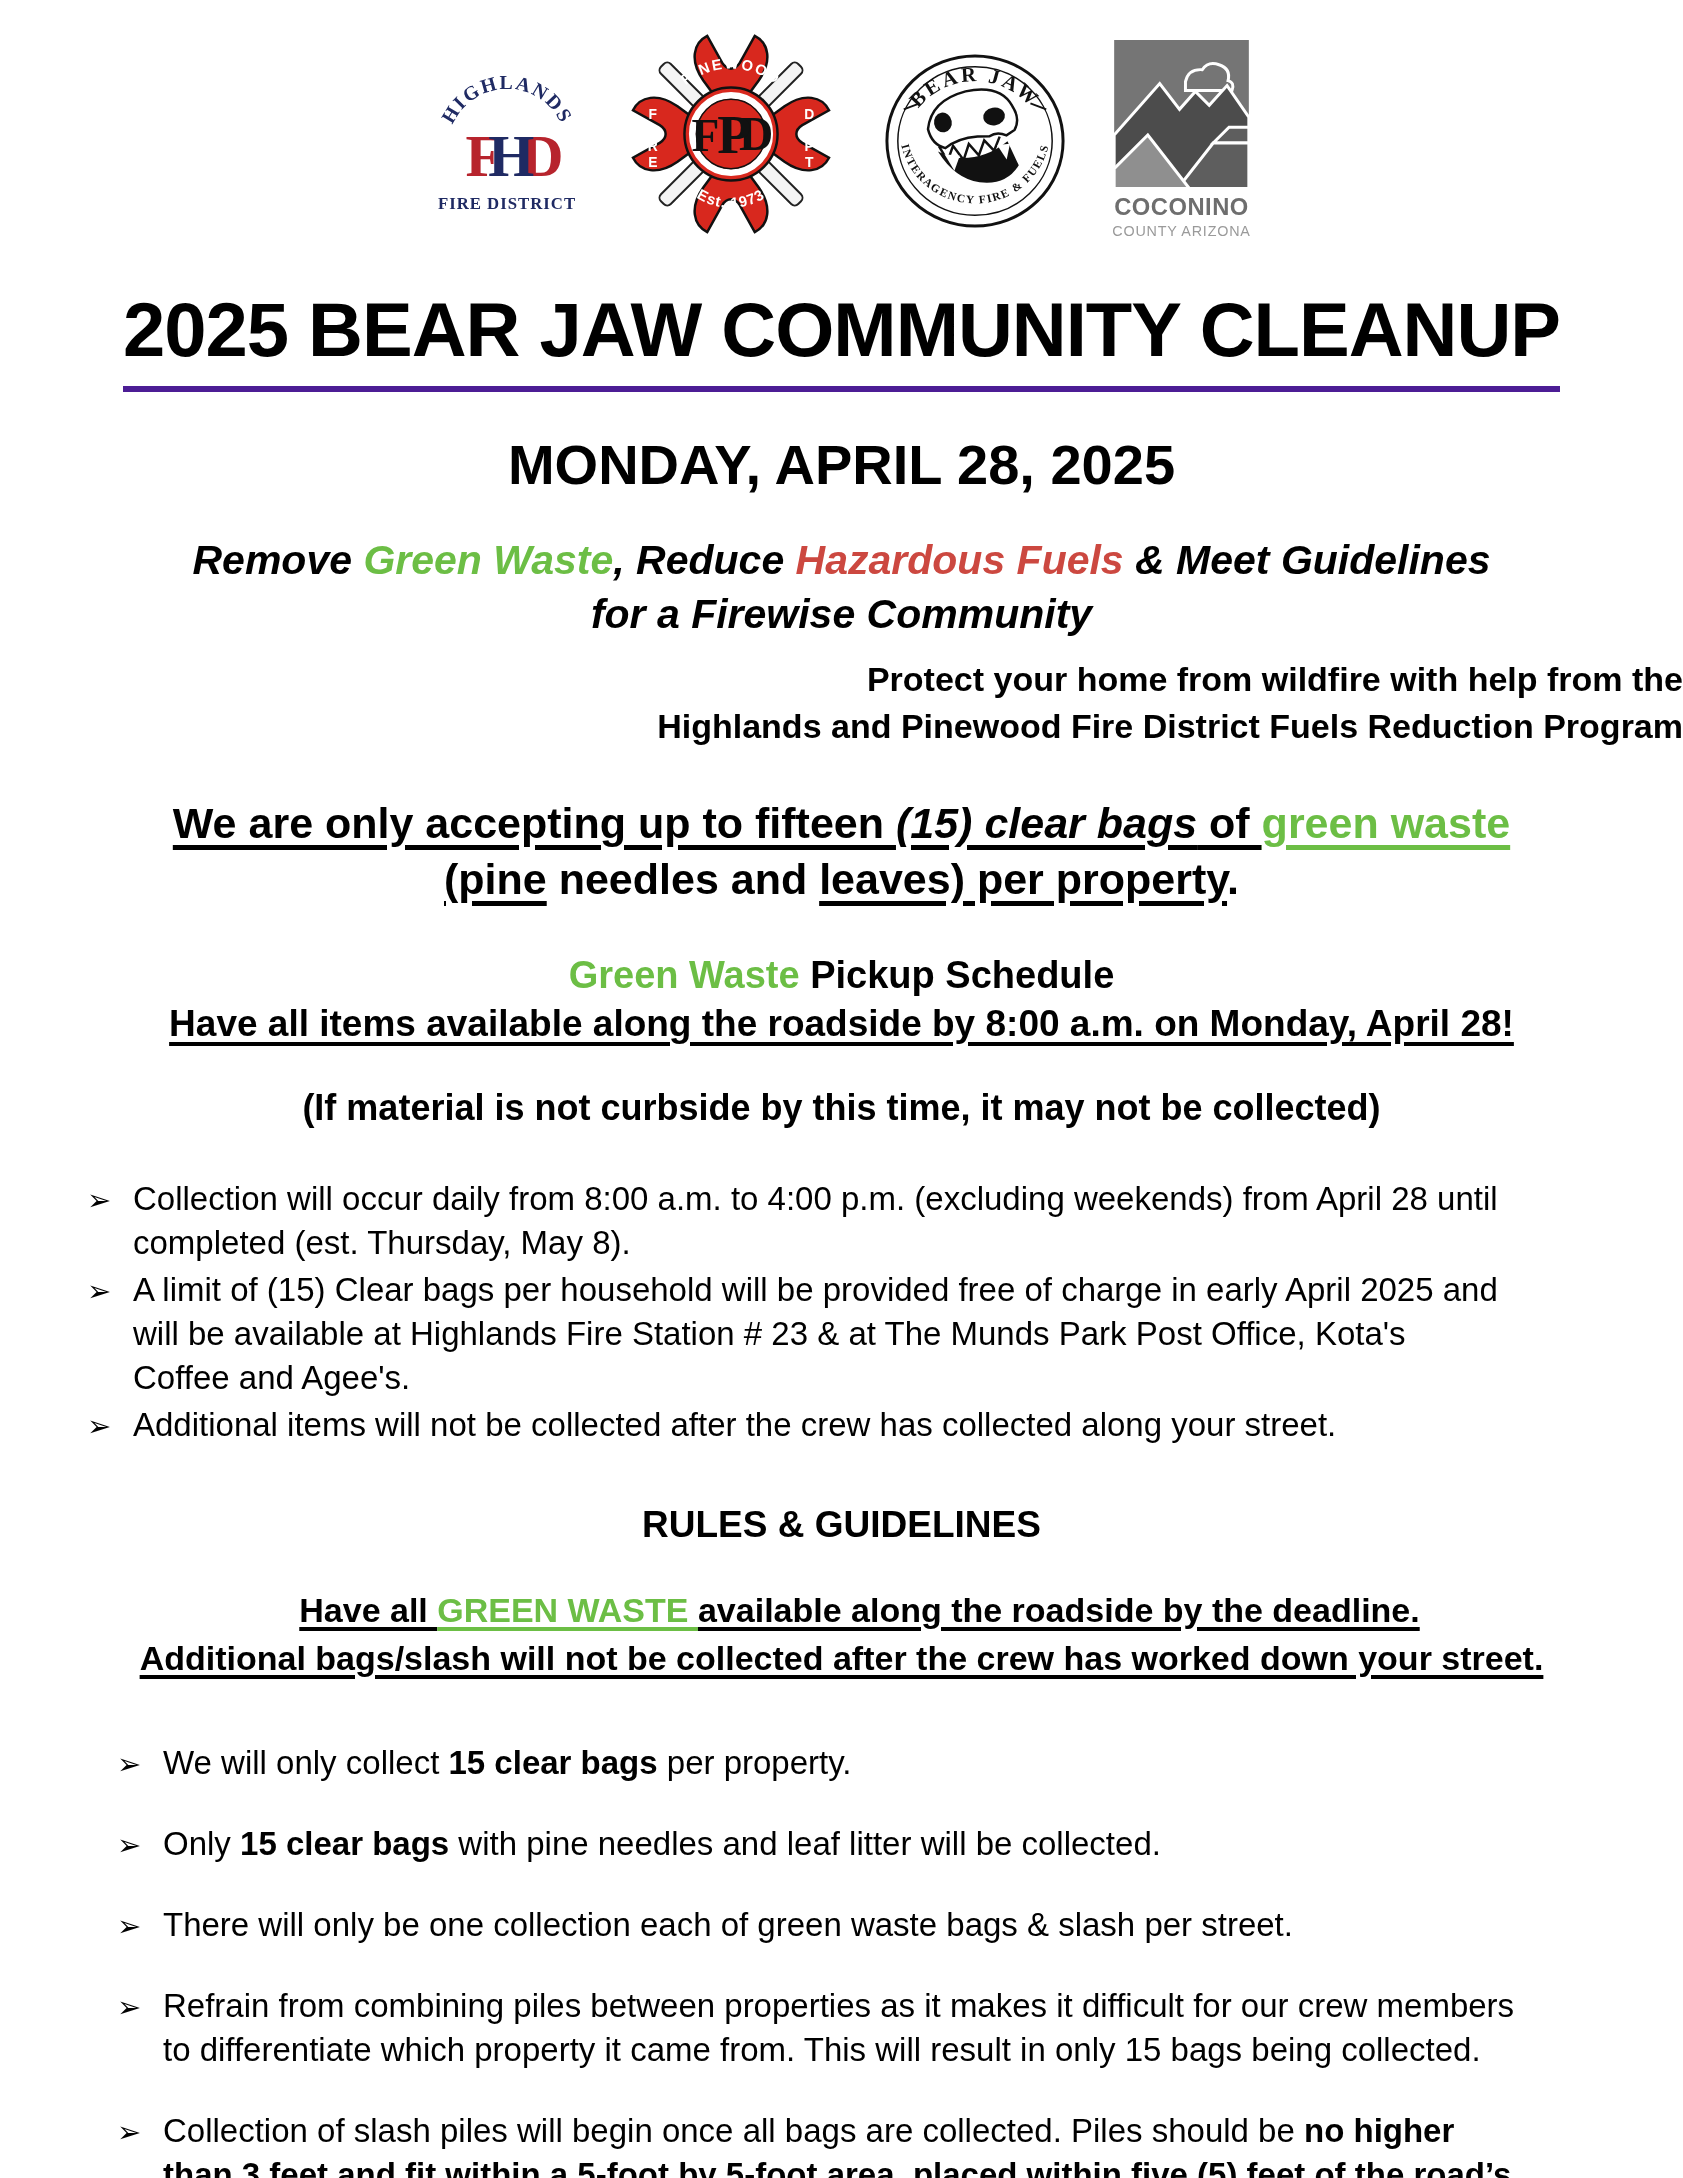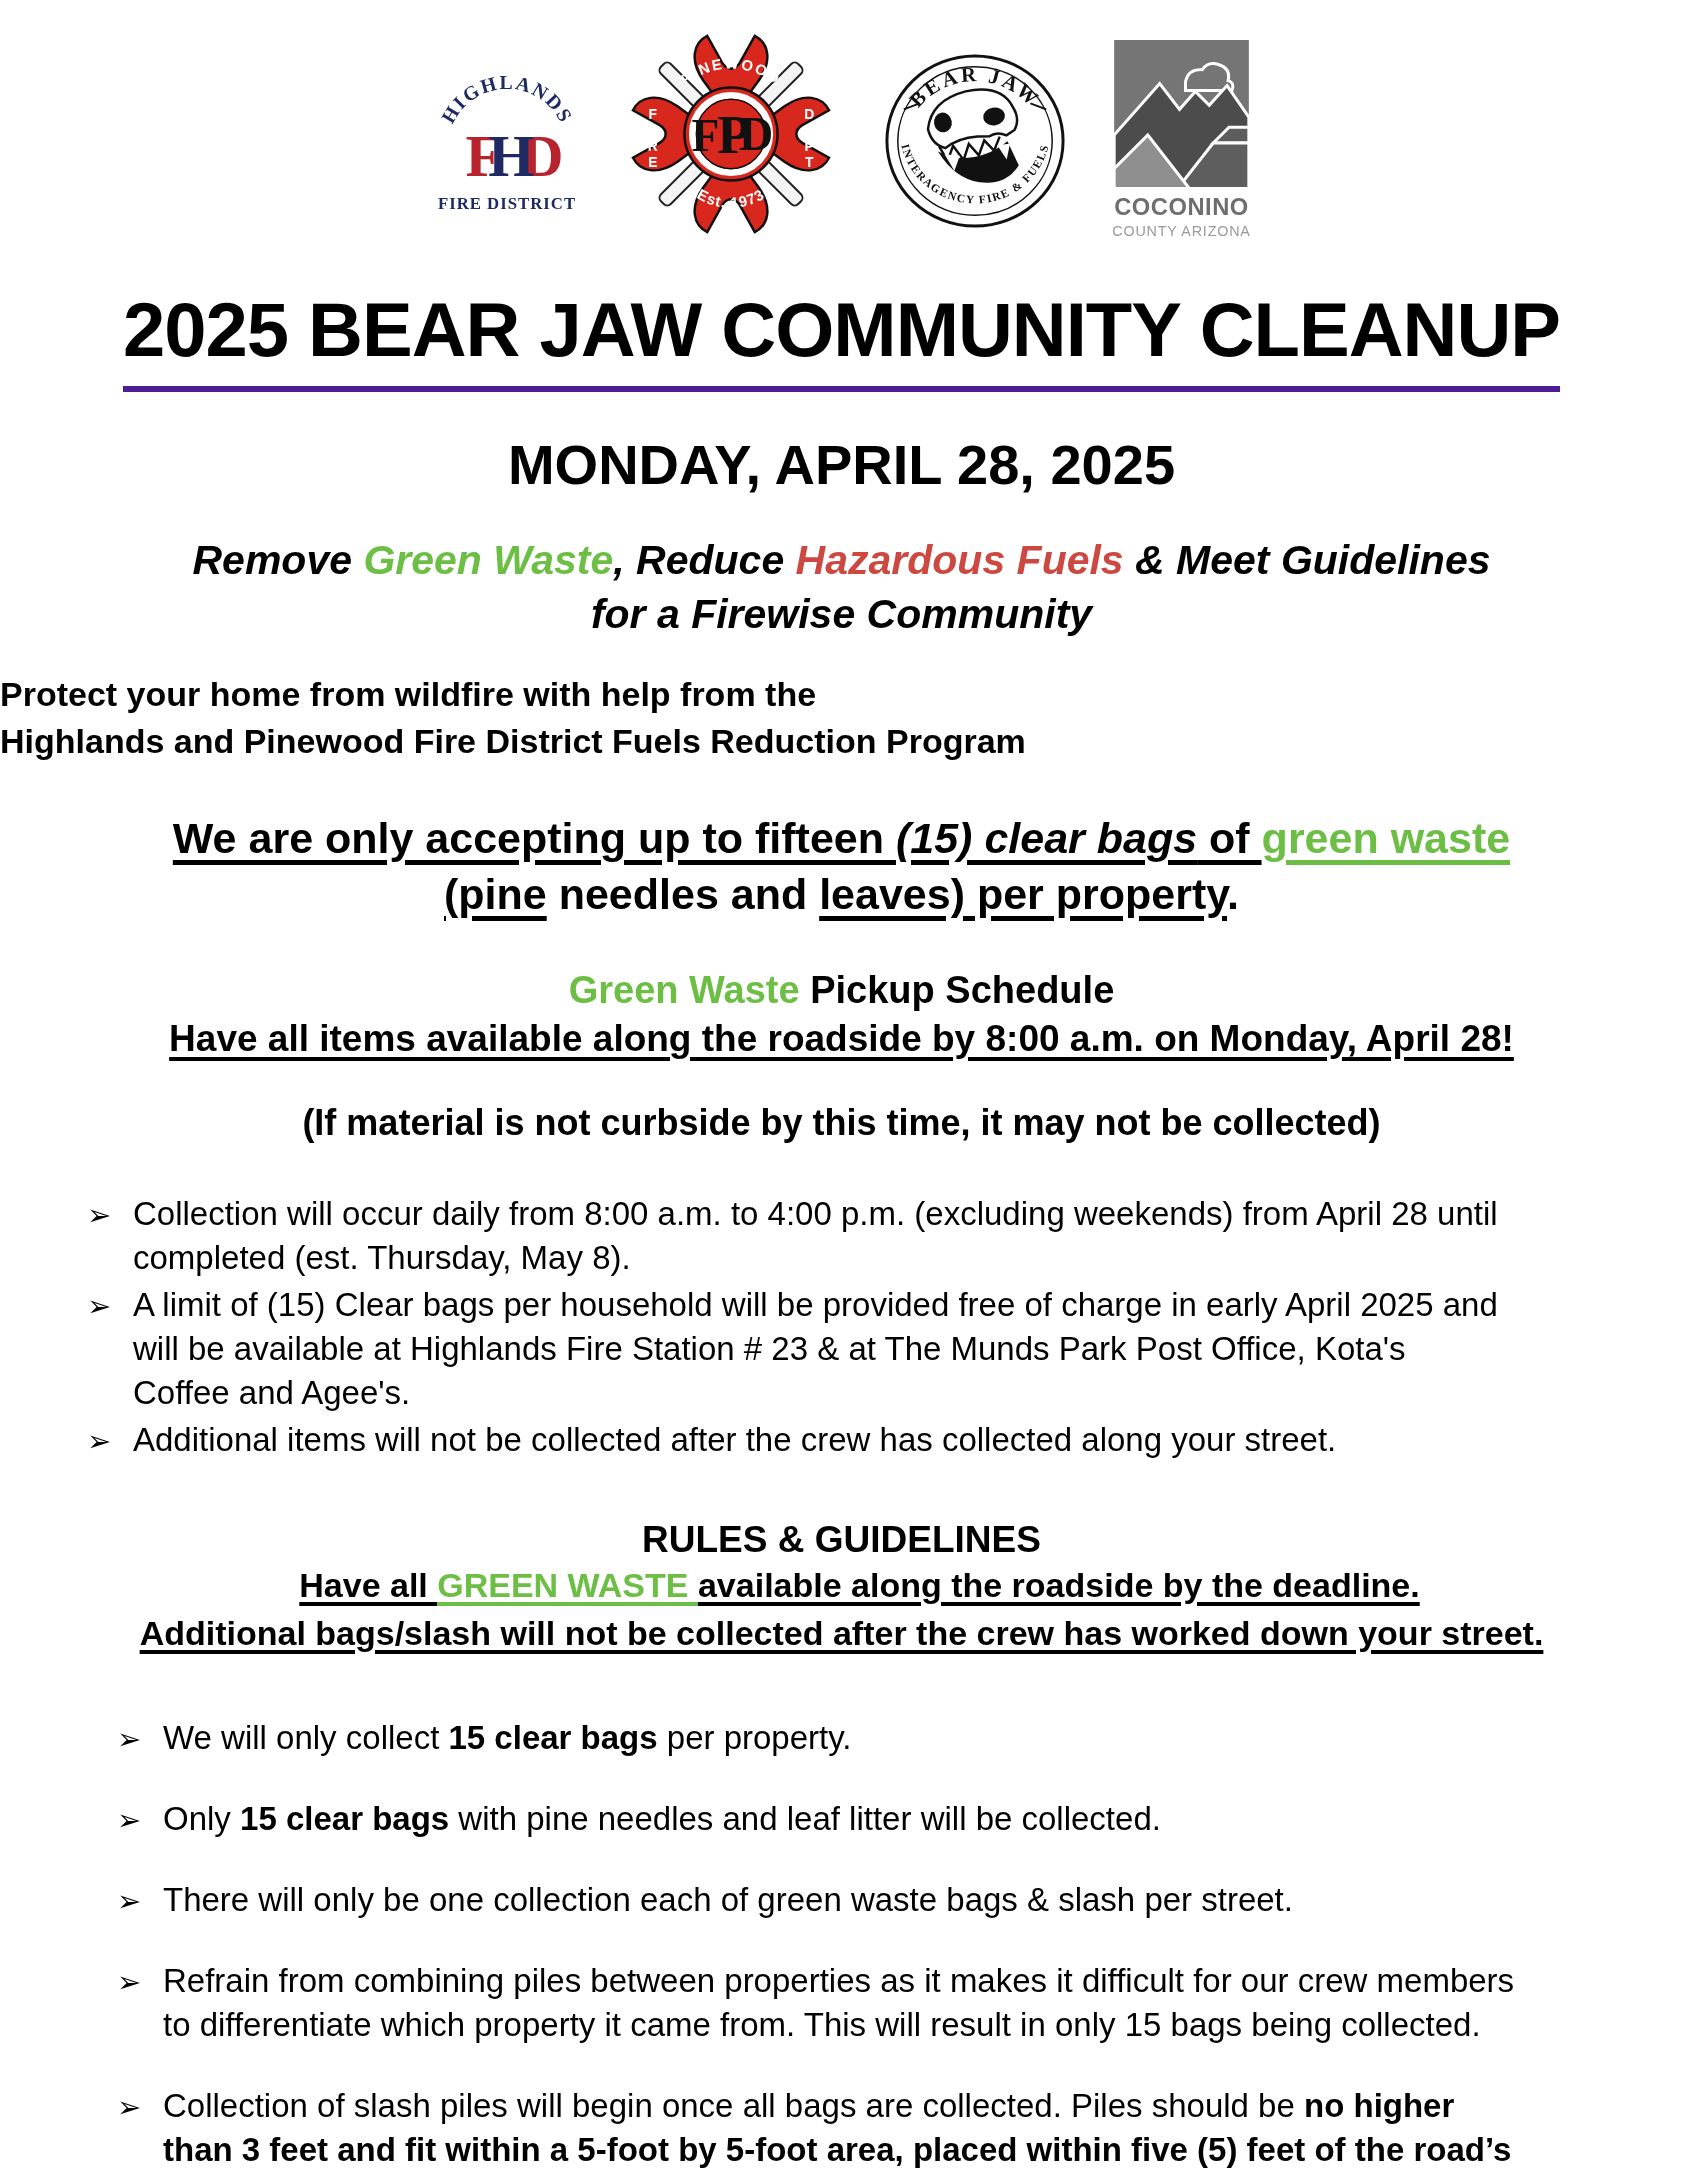--- a/index.html
+++ b/index.html
@@ -25,28 +25,28 @@
   .pw-mono{fill:#111;font-family:"Liberation Serif",serif;font-weight:bold;}
   .bj-top{font-family:"Liberation Serif",serif;font-weight:bold;font-size:21px;fill:#111;letter-spacing:3px;}
   .bj-bottom{font-family:"Liberation Serif",serif;font-weight:bold;font-size:11.5px;fill:#111;letter-spacing:1.5px;}
   .cc-name{fill:#6e6e6e;font-weight:bold;font-size:24px;letter-spacing:0.5px;}
   .cc-sub{fill:#9a9a9a;font-size:14.5px;letter-spacing:0.8px;}
   
   .title{margin:50px 0 0 0;text-align:center;font-size:76px;font-weight:bold;letter-spacing:-1px;line-height:1;}
   .title-inner{display:inline-block;border-bottom:6px solid #4c1d95;padding-bottom:18px;}
   .date{margin-top:40px;text-align:center;font-size:56px;font-weight:bold;}
   .tagline{margin-top:36px;text-align:center;font-size:41px;font-weight:bold;font-style:italic;line-height:1.32;}
-  .protect{margin-top:30px;text-align:left;font-size:34px;font-weight:bold;line-height:1.38;}
+  .protect{margin-top:15px;text-align:right;font-size:34px;font-weight:bold;line-height:1.38;}
   .accepting{margin-top:46px;text-align:center;font-size:43px;font-weight:bold;line-height:1.3;}
   .pickup-title{margin-top:46px;text-align:center;font-size:38px;font-weight:bold;}
   .deadline{margin-top:6px;text-align:center;font-size:37px;font-weight:bold;white-space:nowrap;}
   .curbside{margin-top:42px;text-align:center;font-size:36px;font-weight:bold;}
   .rules-title{margin-top:57px;text-align:center;font-size:37px;font-weight:bold;}
   .rules-sub{text-align:center;font-size:34px;font-weight:bold;line-height:1.42;white-space:nowrap;}
-  .rules-sub.first{padding-left:36px;}
+  .rules-sub.first{margin-top:40px;padding-left:36px;}
   
   .bullets{font-size:33px;line-height:44px;}
   .bullets.g1{margin:48px 59px 0 87px;}
   .bullets.g1 .bullet-item{margin-bottom:3px;}
   .bullets.g2{margin:59px 59px 0 117px;}
   .bullets.g2 .bullet-item{margin-bottom:37px;}
   .bullet-item{position:relative;padding-left:46px;}
   .bullet-marker{position:absolute;left:0;top:1px;font-size:29px;}
   
   .seg-g{color:var(--green,#6cbe45);}

